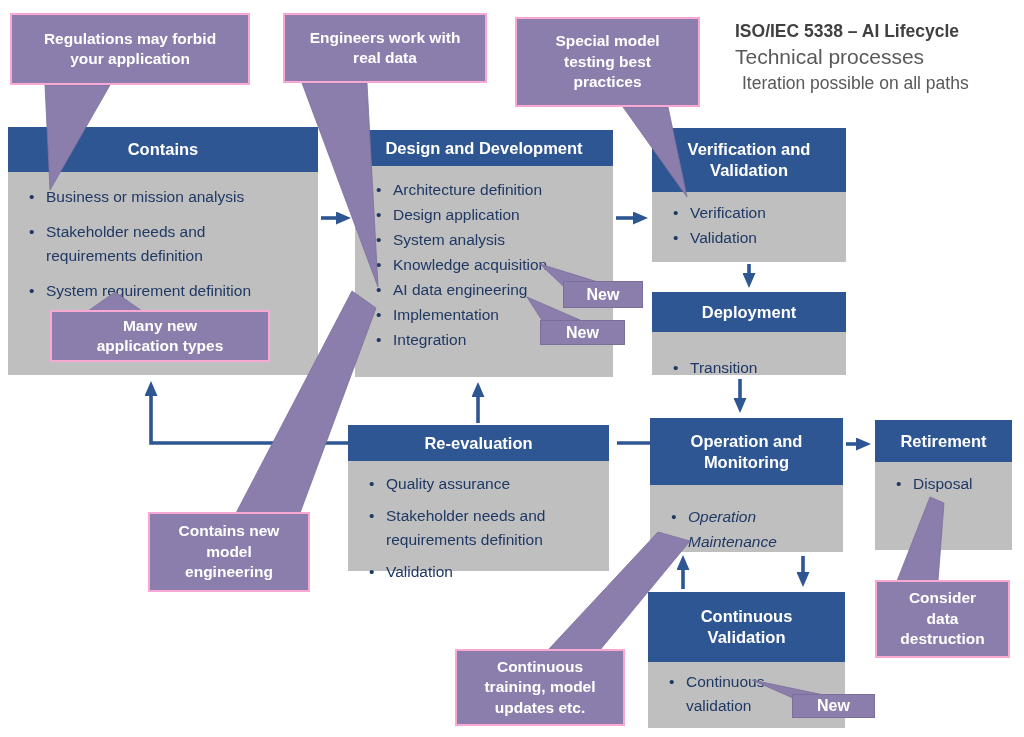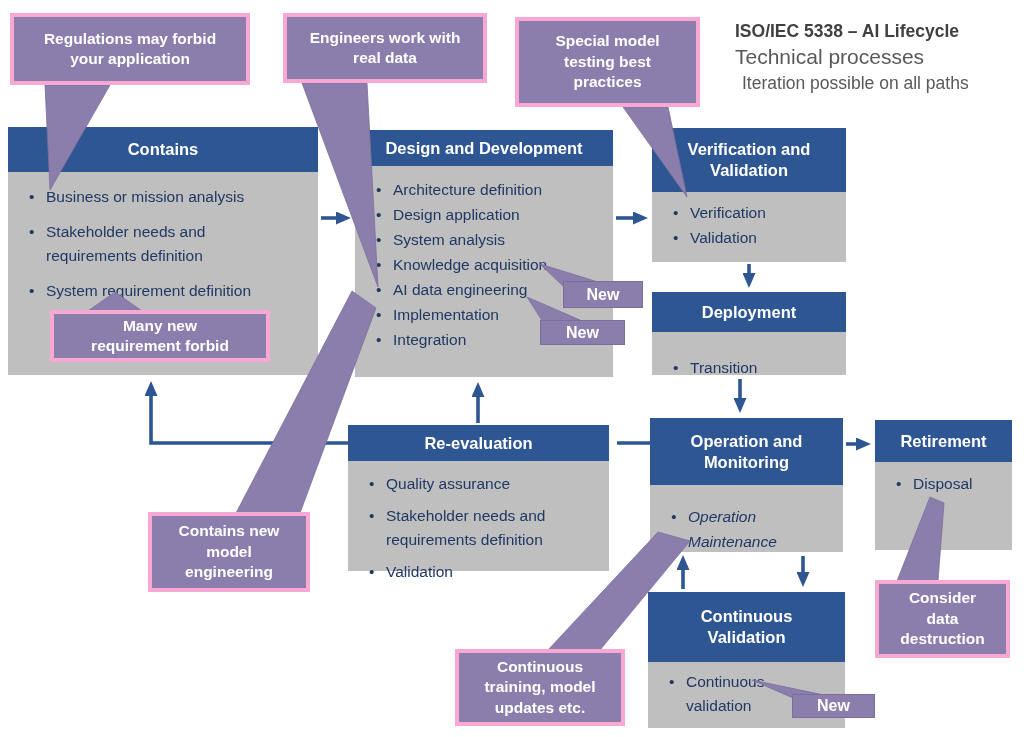--- a/index.html
+++ b/index.html
@@ -16,21 +16,21 @@
   }
   .plist{margin:0;padding:13px 8px 0 16px;list-style:none;color:#1F3864;
     font-size:15.5px;line-height:24px;}
   .plist li{position:relative;padding-left:22px;white-space:pre-line;}
   .plist li::before{content:"\2022";position:absolute;left:5px;color:#1F3864;}
   .roomy li{margin-bottom:11px;}
   .mid li{margin-bottom:8px;}
   .tight li{margin-bottom:1px;}
   
   .callout{
-    position:absolute;background:#8C7EAC;border:4px solid #f9a8d4;color:#ffffff;
+    position:absolute;background:#8C7EAC;border:2px solid #f9a8d4;color:#ffffff;
     font-weight:bold;font-size:15.5px;line-height:1.32;display:flex;align-items:center;
     justify-content:center;text-align:center;white-space:pre-line;box-sizing:border-box;
   }
   .badge{
     position:absolute;background:#8C7EAC;border:1px solid #7C6E9C;color:#ffffff;
     font-weight:bold;font-size:16px;display:flex;align-items:center;justify-content:center;
     box-sizing:border-box;
   }
   
   .titleblock{position:absolute;left:735px;top:18px;width:286px;line-height:26px;}
@@ -152,21 +152,21 @@
   </svg>
 
   <div class="callout" style="left:10px;top:13px;width:240px;height:72px;">Regulations may forbid
 your application</div>
   <div class="callout" style="left:283px;top:13px;width:204px;height:70px;">Engineers work with
 real data</div>
   <div class="callout" style="left:515px;top:17px;width:185px;height:90px;">Special model
 testing best
 practices</div>
   <div class="callout" style="left:50px;top:310px;width:220px;height:52px;">Many new
-requirement forbid</div>
+application types</div>
   <div class="callout" style="left:148px;top:512px;width:162px;height:80px;">Contains new
 model
 engineering</div>
   <div class="callout" style="left:455px;top:649px;width:170px;height:77px;">Continuous
 training, model
 updates etc.</div>
   <div class="callout" style="left:875px;top:580px;width:135px;height:78px;">Consider
 data
 destruction</div>
 

